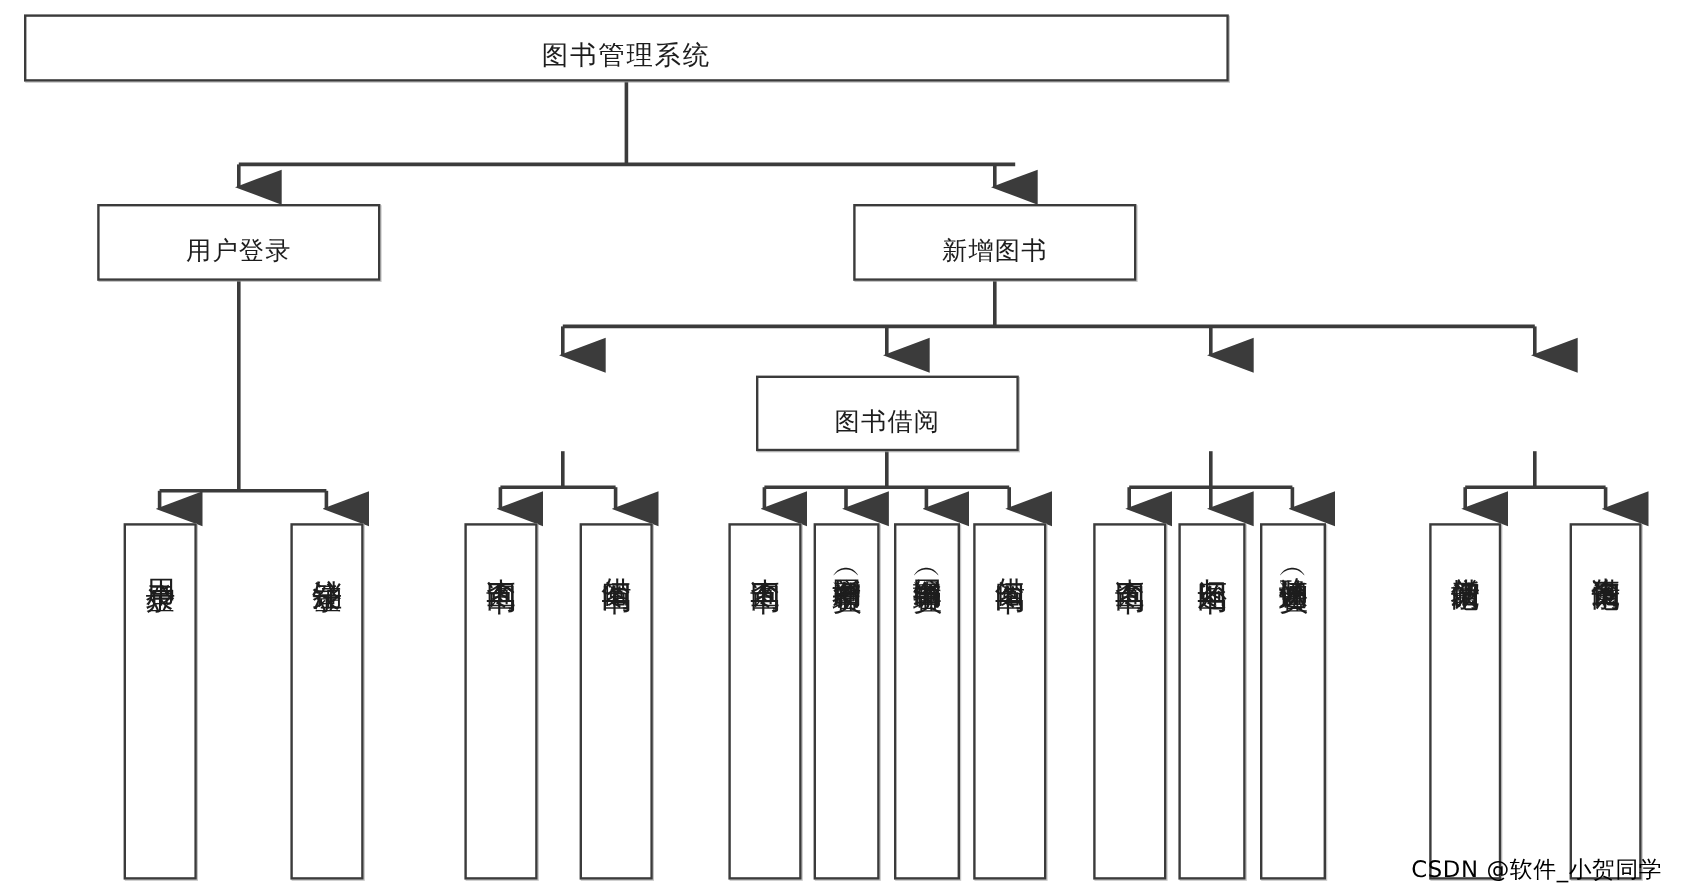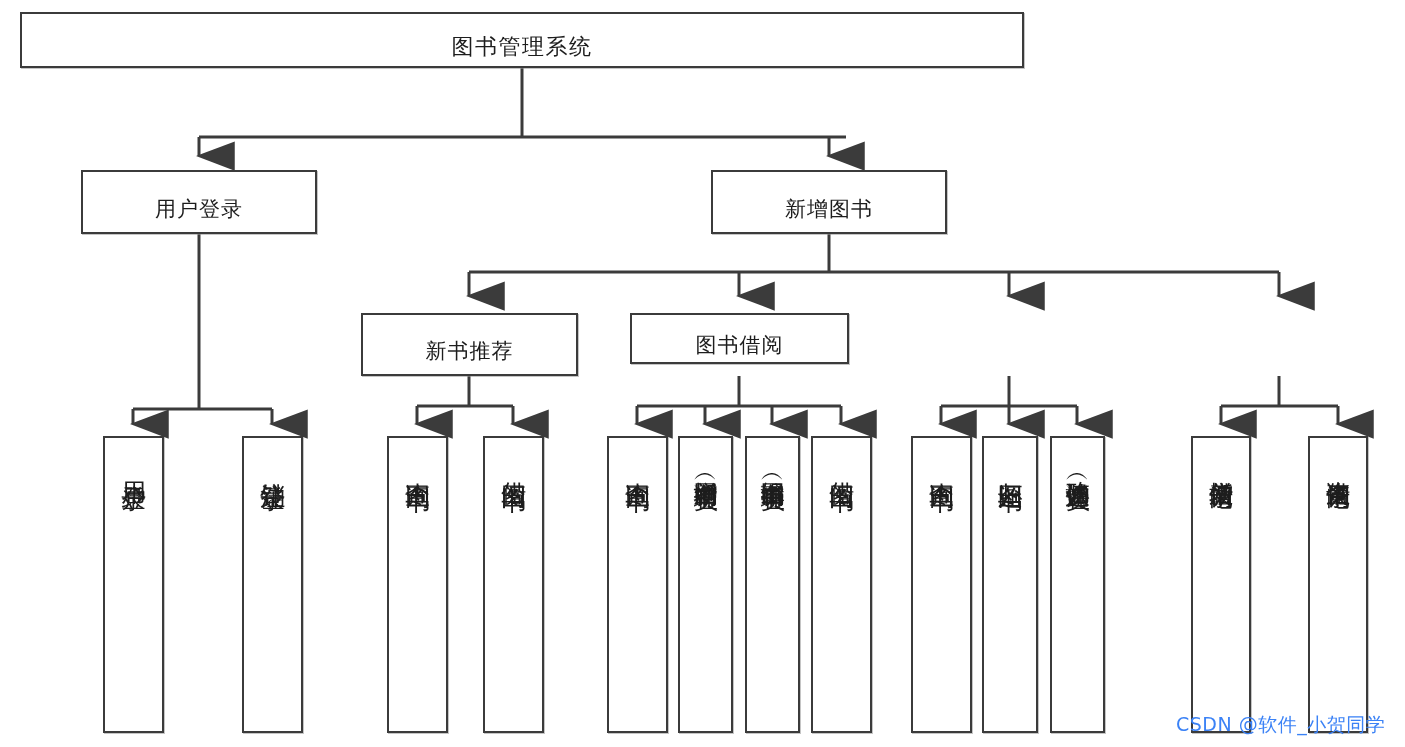--- a/index.html
+++ b/index.html
@@ -62,21 +62,21 @@
   .node.v.tall .lbl{
     font-size:24px;
     letter-spacing:1px;
     max-height:288px;
   }
   .watermark{
     position:absolute;
     left:1176px;
     top:712px;
     font-size:19px;
-    color:#3b82f6;
+    color:#000000;
     letter-spacing:0.5px;
     white-space:nowrap;
     font-family:"DejaVu Sans","Liberation Sans",sans-serif;
   }
 </style>
 </head>
 <body>
 
 <div id="stage">
 
@@ -134,24 +134,21 @@
     <span class="lbl">图书管理系统</span>
   </div>
 
   <div class="node h" style="left:81px;top:170px;width:236px;height:64px;">
     <span class="lbl">用户登录</span>
   </div>
   <div class="node h" style="left:711px;top:170px;width:236px;height:64px;">
     <span class="lbl">新增图书</span>
   </div>
 
-  <div class="node h" style="left:361px;top:313px;width:217px;height:63px;">
-    <span class="lbl">新书推荐</span>
-  </div>
-  <div class="node h" style="left:630px;top:313px;width:219px;height:51px;">
+  <div class="node h" style="left:630px;top:313px;width:219px;height:63px;">
     <span class="lbl">图书借阅</span>
   </div>
 
   <div class="node v" style="left:103px;top:436px;width:61px;height:297px;">
     <span class="lbl">用户登录</span>
   </div>
   <div class="node v" style="left:242px;top:436px;width:61px;height:297px;">
     <span class="lbl">注销登录</span>
   </div>
 

